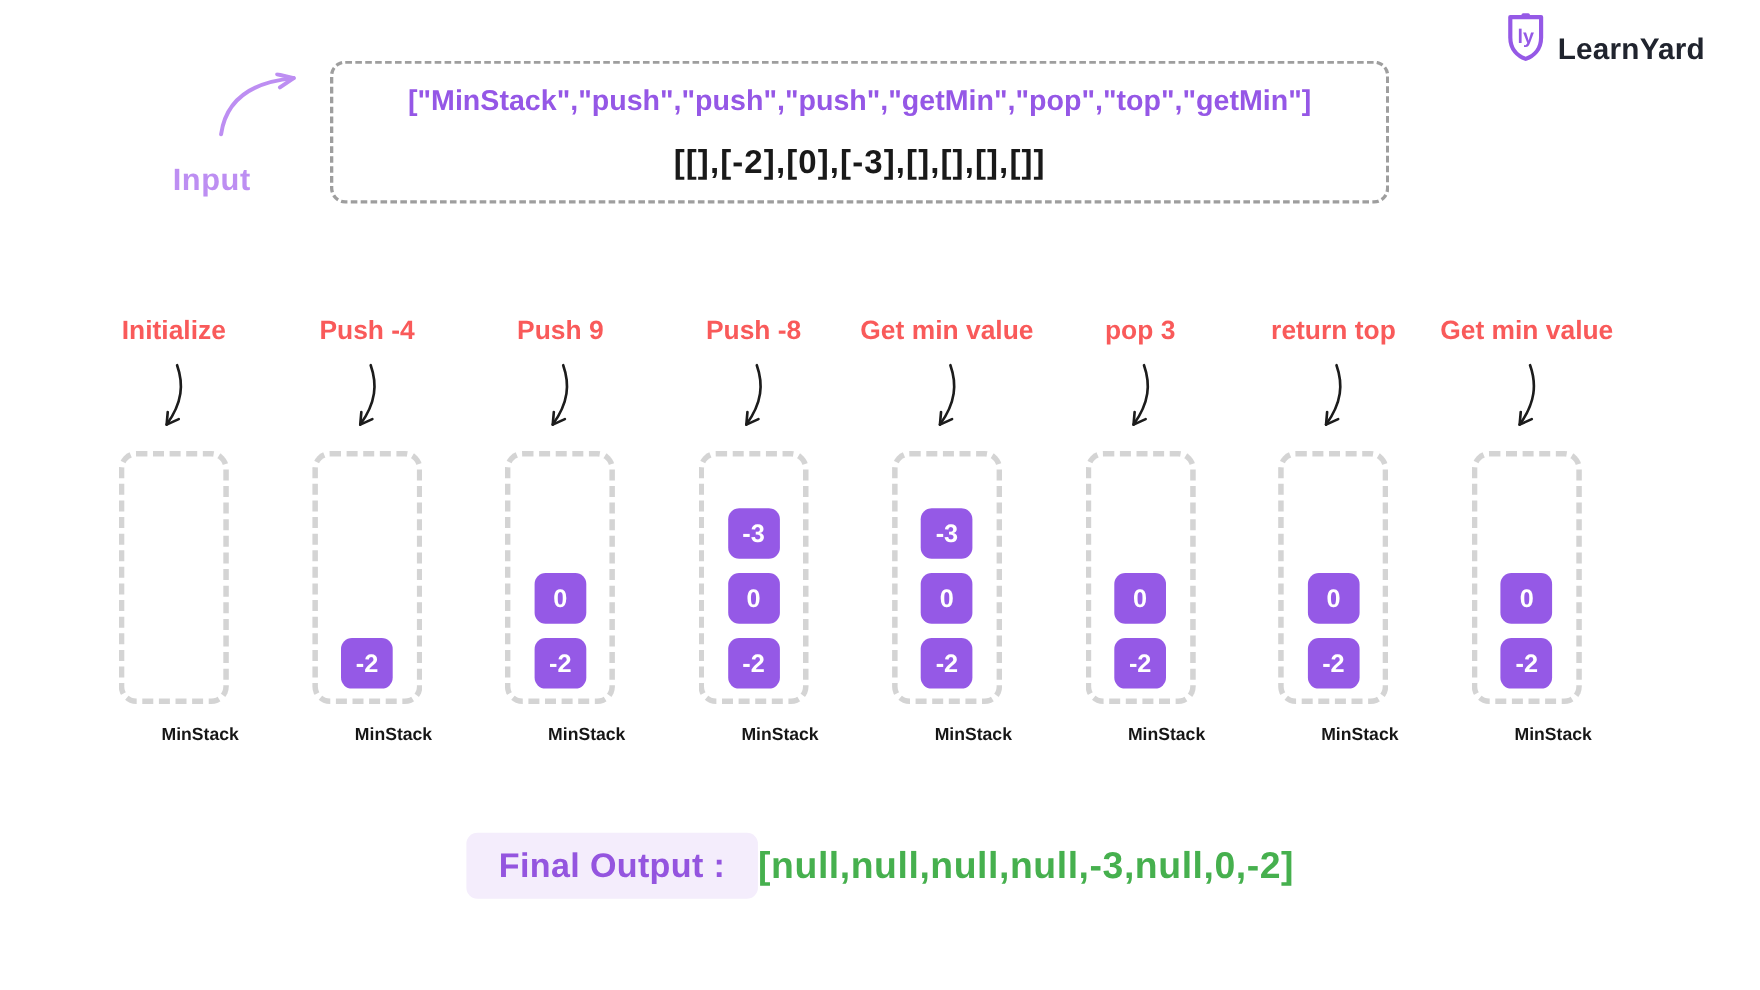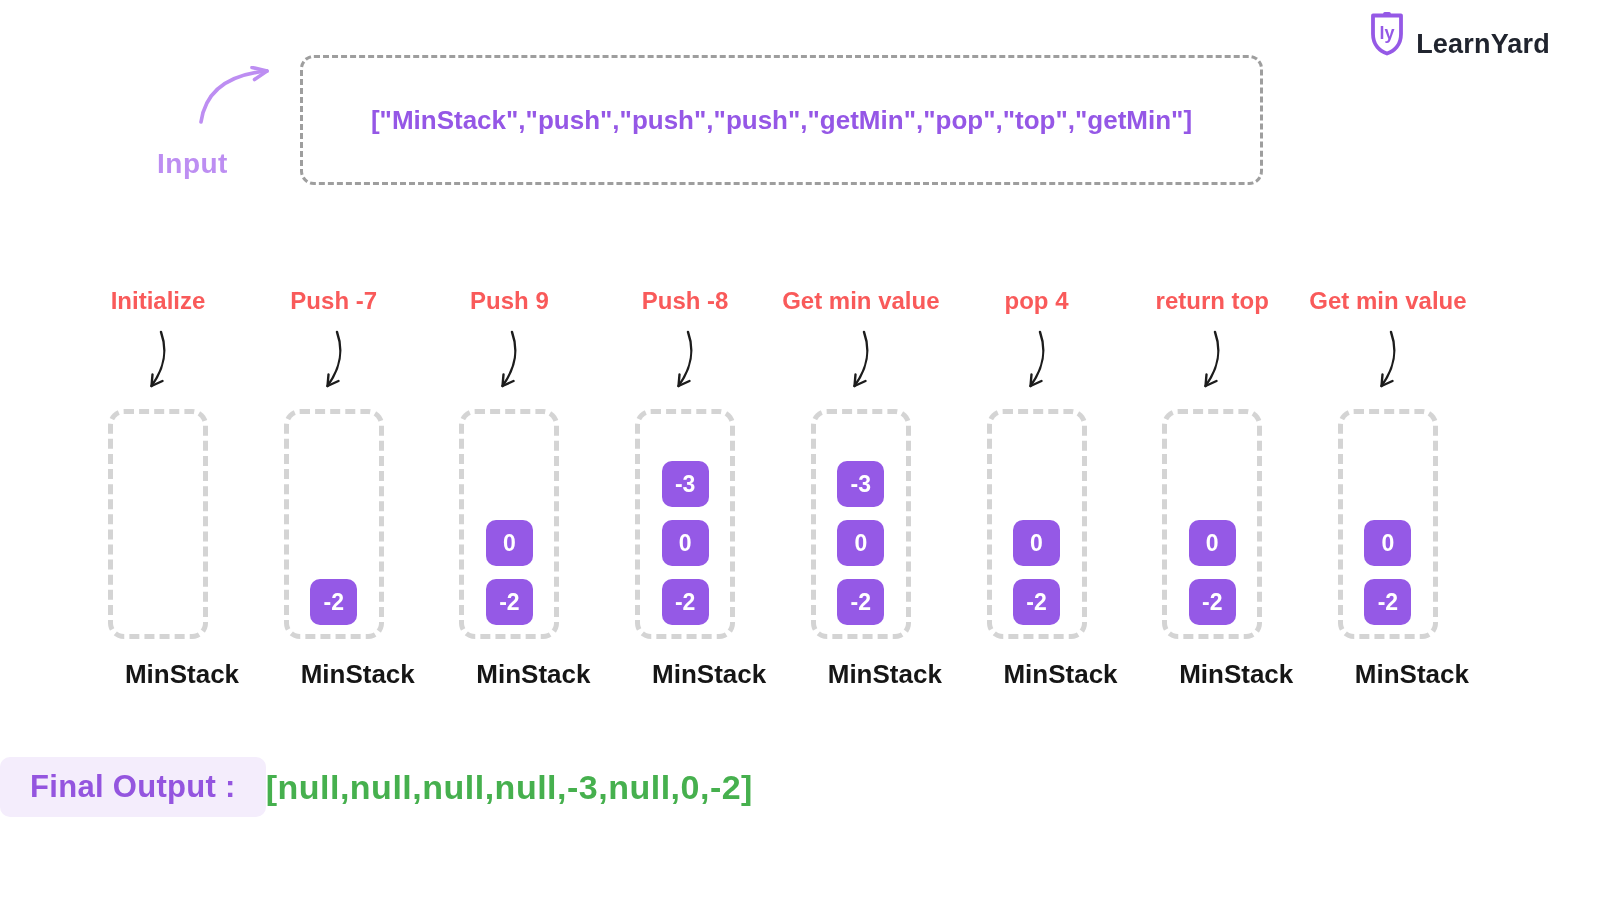--- a/index.html
+++ b/index.html
@@ -45,26 +45,26 @@
     border:5px dashed #d4d4d4; border-radius:16px;
     display:flex; flex-direction:column; justify-content:flex-end; align-items:center;
     gap:13px; padding-bottom:9px; background:#ffffff;
   }
   .block {
     width:47px; height:46px; flex:0 0 46px;
     background:#9559e6; border-radius:10px;
     color:#ffffff; font-size:23px; font-weight:bold;
     display:flex; align-items:center; justify-content:center;
   }
-  .stack-caption { margin-top:20px; font-size:26px; font-weight:bold; color:#161616;margin-left:48px; }
+  .stack-caption { margin-top:20px; font-size:16px; font-weight:bold; color:#161616;margin-left:48px; }
 
   
   .final-output {
     position:absolute; left:0; right:0; top:757px;
-    display:flex; align-items:center; 
+    display:flex; justify-content:center; align-items:center; 
   }
   .fo-badge {
     background:#f4edfc; border-radius:10px; padding:12px 30px;
     color:#9455df; font-size:31px; font-weight:bold; letter-spacing:.3px;
   }
   .fo-value { color:#46b04e; font-size:34px; font-weight:bold; letter-spacing:.5px; }
 </style>
 </head>
 <body>
 
@@ -83,37 +83,38 @@
 
 <span class="input-arrow">
   <svg width="80" height="62" viewBox="0 0 80 62">
     <path d="M5 56 C 9 28, 28 9, 71 5" fill="none" stroke="#bd8ef2" stroke-width="3.6" stroke-linecap="round"></path>
     <path d="M71 5 L56 1.5 M71 5 L58.5 13.5" fill="none" stroke="#bd8ef2" stroke-width="3.6" stroke-linecap="round"></path>
   </svg>
 </span>
 
 <div class="input-box">
   <div class="input-line1">["MinStack","push","push","push","getMin","pop","top","getMin"]</div>
+  <div class="input-line2">[[],[-2],[0],[-3],[],[],[],[]]</div>
 </div>
 
 <div class="columns">
   <div class="column">
     <div class="col-label">Initialize</div>
     <span class="col-arrow">
       <svg width="26" height="62" viewBox="0 0 26 62">
         <path d="M16 3 C 22 20, 21 37, 6.5 57" fill="none" stroke="#1c1c1c" stroke-width="2.4" stroke-linecap="round"></path>
         <path d="M6.5 57 L7.5 45.5 M6.5 57 L17.5 52" fill="none" stroke="#1c1c1c" stroke-width="2.4" stroke-linecap="round"></path>
       </svg>
     </span>
     <div class="stack"></div>
     <div class="stack-caption">MinStack</div>
   </div>
 
   <div class="column">
-    <div class="col-label">Push -7</div>
+    <div class="col-label">Push -4</div>
     <span class="col-arrow">
       <svg width="26" height="62" viewBox="0 0 26 62">
         <path d="M16 3 C 22 20, 21 37, 6.5 57" fill="none" stroke="#1c1c1c" stroke-width="2.4" stroke-linecap="round"></path>
         <path d="M6.5 57 L7.5 45.5 M6.5 57 L17.5 52" fill="none" stroke="#1c1c1c" stroke-width="2.4" stroke-linecap="round"></path>
       </svg>
     </span>
     <div class="stack">
         <div class="block">-2</div>
       </div>
     <div class="stack-caption">MinStack</div>
@@ -160,21 +161,21 @@
     </span>
     <div class="stack">
         <div class="block">-3</div>
         <div class="block">0</div>
         <div class="block">-2</div>
       </div>
     <div class="stack-caption">MinStack</div>
   </div>
 
   <div class="column">
-    <div class="col-label">pop 4</div>
+    <div class="col-label">pop 3</div>
     <span class="col-arrow">
       <svg width="26" height="62" viewBox="0 0 26 62">
         <path d="M16 3 C 22 20, 21 37, 6.5 57" fill="none" stroke="#1c1c1c" stroke-width="2.4" stroke-linecap="round"></path>
         <path d="M6.5 57 L7.5 45.5 M6.5 57 L17.5 52" fill="none" stroke="#1c1c1c" stroke-width="2.4" stroke-linecap="round"></path>
       </svg>
     </span>
     <div class="stack">
         <div class="block">0</div>
         <div class="block">-2</div>
       </div>

